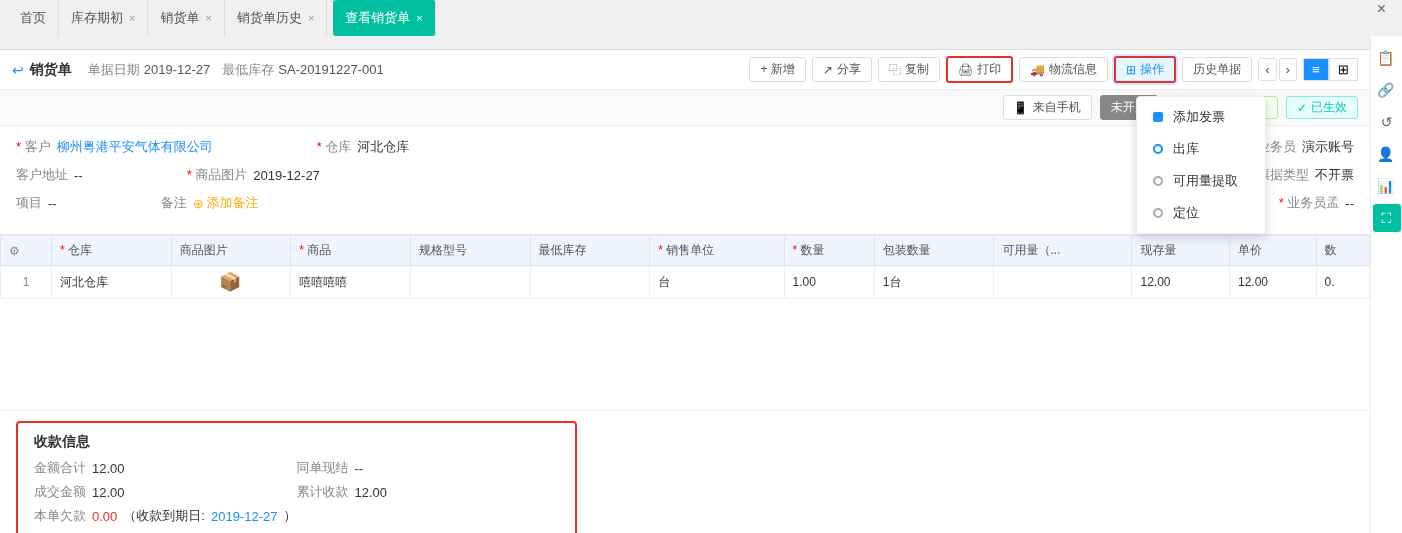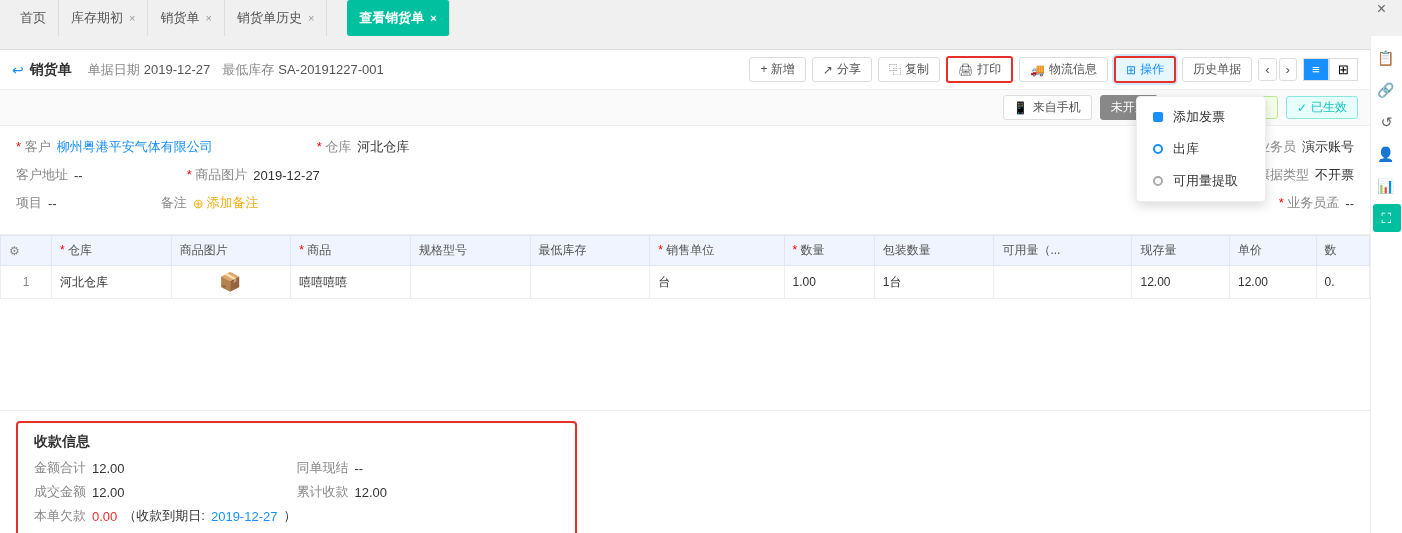--- a/index.html
+++ b/index.html
@@ -2,21 +2,21 @@
 <html><head>
   <meta charset="utf-8">
   <style>
     * { box-sizing: border-box; margin: 0; padding: 0; }
     body { font-family: "Microsoft YaHei", "PingFang SC", Arial, sans-serif; font-size: 13px; background: #f5f5f5; color: #333; overflow: hidden; }
 
     
     .tab-bar { display: flex; align-items: flex-start; background: #f0f0f0; border-bottom: 1px solid #ddd; height: 50px; padding: 0 8px; position: relative; }
     .tab-item { display: flex; align-items: center; padding: 0 12px; height: 36px; cursor: pointer; font-size: 13px; color: #555; border-right: 1px solid #ddd; }
     .tab-item .tab-close { margin-left: 6px; color: #999; font-size: 11px; cursor: pointer; }
-    .tab-item.highlight { background: #00c0a0; color: #fff; border-radius: 3px; margin-left: 20px; font-weight: bold; }
+    .tab-item.highlight { background: #00c0a0; color: #fff; border-radius: 3px; margin-left: 6px; }
     .tab-item.highlight .tab-close { color: #fff; }
     .tab-bar-close { margin-left: auto; font-size: 16px; color: #666; cursor: pointer; padding: 0 8px; }
 
     
     .main-wrap { background: #fff; display: flex; flex-direction: column; height: calc(533px - 36px); }
 
     
     .toolbar { display: flex; align-items: center; padding: 6px 12px; border-bottom: 1px solid #eee; background: #fff; }
     .doc-icon { color: #1890ff; margin-right: 6px; font-size: 14px; }
     .doc-title { font-weight: bold; font-size: 14px; margin-right: 16px; }
@@ -324,20 +324,26 @@
         <span class="dot-circle-blue" style="display:inline-block;"></span>
       </span>
       <span>出库</span>
     </div>
     <div class="dropdown-item">
       <span class="dropdown-icon">
         <span class="dot-circle-grey" style="display:inline-block;"></span>
       </span>
       <span>可用量提取</span>
     </div>
+    <div class="dropdown-item">
+      <span class="dropdown-icon">
+        <span class="dot-circle-grey" style="display:inline-block;"></span>
+      </span>
+      <span>定位</span>
+    </div>
   </div>
 
   <div class="right-sidebar">
     <div class="sidebar-icon">📋</div>
     <div class="sidebar-icon">🔗</div>
     <div class="sidebar-icon">↺</div>
     <div class="sidebar-icon">👤</div>
     <div class="sidebar-icon">📊</div>
     <div class="sidebar-icon green-bg">⛶</div>
   </div>

